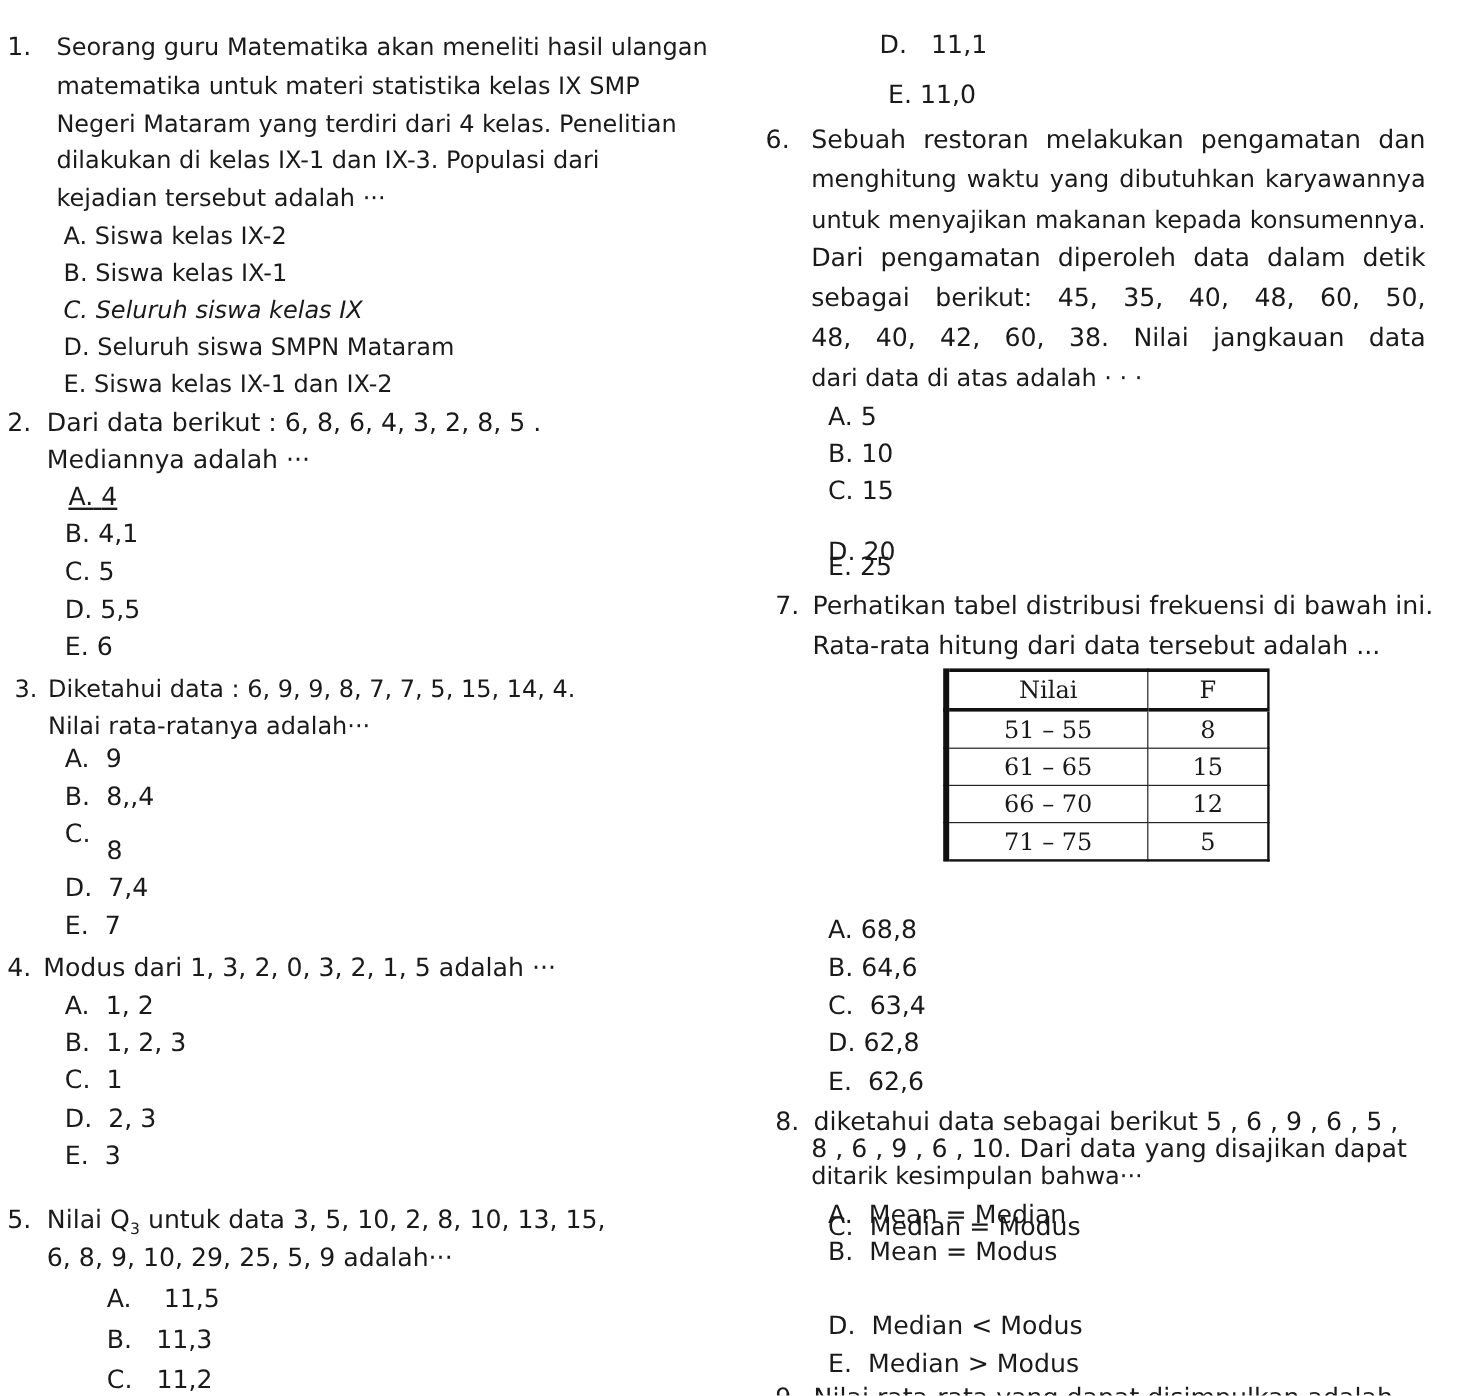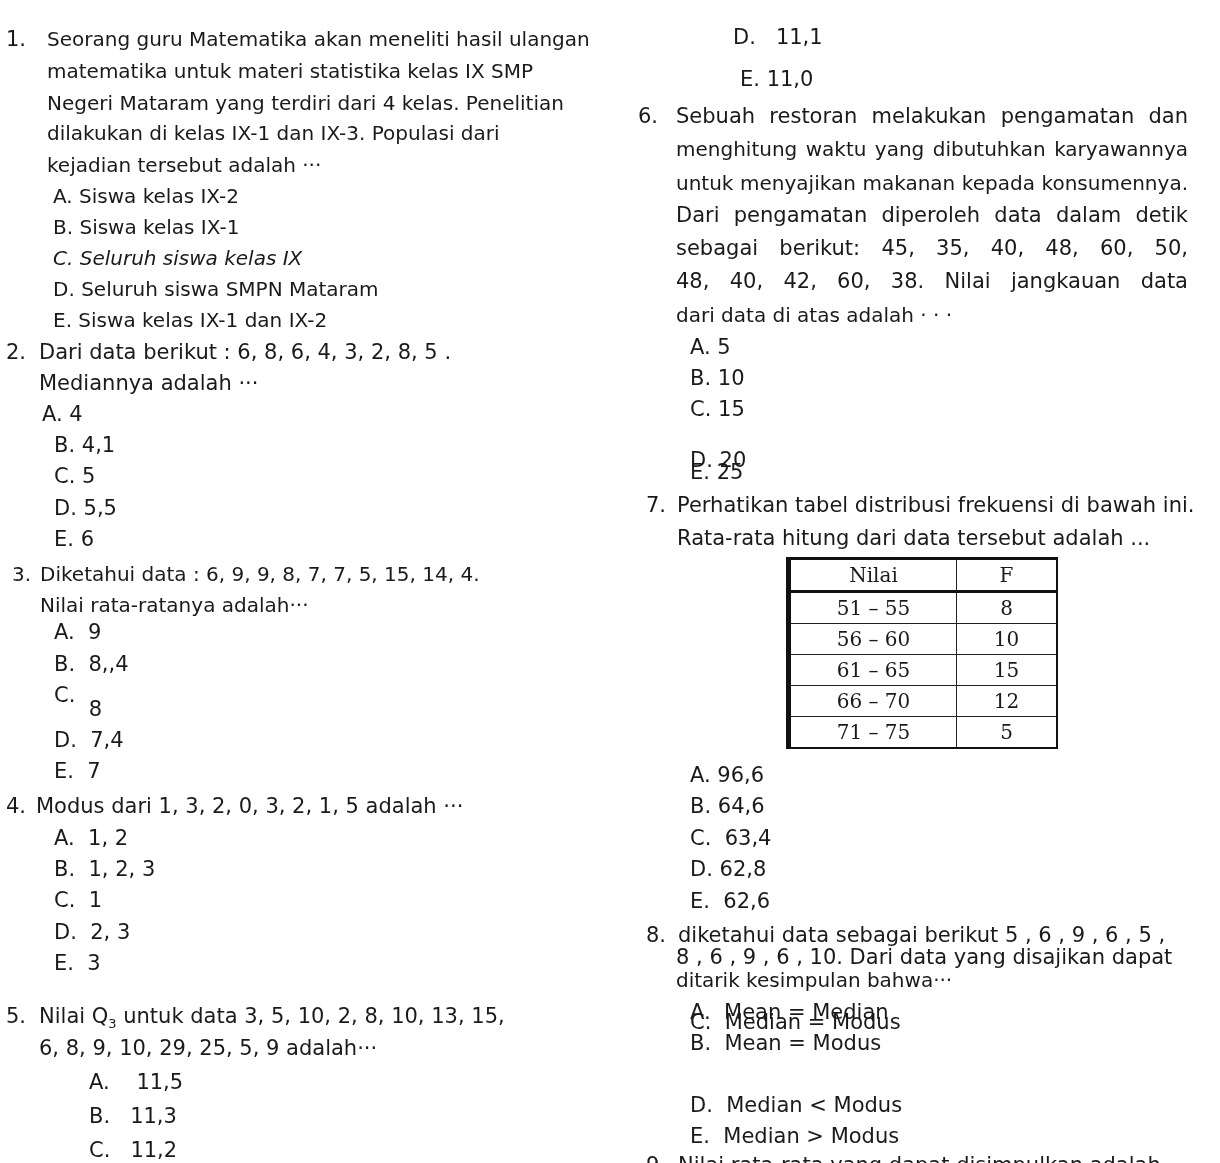--- a/index.html
+++ b/index.html
@@ -41,21 +41,21 @@
     <span class="abs opts" style="left:53px;top:243px;font-style:italic;"><span>C.</span> <span>Seluruh siswa kelas IX</span></span>
     <span class="abs opts" style="left:53px;top:274px;"><span>D.</span> <span>Seluruh siswa SMPN Mataram</span></span>
     <span class="abs opts" style="left:53px;top:305px;"><span>E.</span> <span>Siswa kelas IX-1 dan IX-2</span></span>
   </div>
 </div>
 
 <div>
   <span class="abs q" style="left:6px;top:337px;">2.</span>
   <span class="abs q" style="left:39px;top:337px;">Dari data berikut : 6, 8, 6, 4, 3, 2, 8, 5 .</span>
   <span class="abs q" style="left:39px;top:368px;">Mediannya adalah ···</span>
-  <span class="abs opt" style="left:42px;top:399px;"><span>A.</span> <span>4</span></span>
+  <span class="abs opt" style="left:57px;top:399px;text-decoration:underline;"><span>A.</span> <span>4</span></span>
   <span class="abs opt" style="left:54px;top:430px;"><span>B.</span> <span>4,1</span></span>
   <span class="abs opt" style="left:54px;top:461px;"><span>C.</span> <span>5</span></span>
   <span class="abs opt" style="left:54px;top:493px;"><span>D.</span> <span>5,5</span></span>
   <span class="abs opt" style="left:54px;top:524px;"><span>E.</span> <span>6</span></span>
 </div>
 
 <div>
   <span class="abs qs" style="left:12px;top:559px;">3.</span>
   <span class="abs qs" style="left:40px;top:559px;">Diketahui data : 6, 9, 9, 8, 7, 7, 5, 15, 14, 4.</span>
   <span class="abs qs" style="left:40px;top:590px;">Nilai rata-ratanya adalah···</span>
@@ -117,39 +117,35 @@
         <th style="width:165px;">Nilai</th>
         <th>F</th>
       </tr>
     </thead>
     <tbody>
       <tr>
         <td>51 – 55</td>
         <td>8</td>
       </tr>
       <tr>
-        <td>56 – 60</td>
-        <td>10</td>
-      </tr>
-      <tr>
         <td>61 – 65</td>
         <td>15</td>
       </tr>
       <tr>
         <td>66 – 70</td>
         <td>12</td>
       </tr>
       <tr>
         <td>71 – 75</td>
         <td>5</td>
       </tr>
     </tbody>
   </table>
 
-  <span class="abs opt" style="left:690px;top:760px;"><span>A.</span> <span>96,6</span></span>
+  <span class="abs opt" style="left:690px;top:760px;"><span>A.</span> <span>68,8</span></span>
   <span class="abs opt" style="left:690px;top:791px;"><span>B.</span> <span>64,6</span></span>
   <span class="abs opt" style="left:690px;top:823px;"><span>C.</span>&nbsp; <span>63,4</span></span>
   <span class="abs opt" style="left:690px;top:854px;"><span>D.</span> <span>62,8</span></span>
   <span class="abs opt" style="left:690px;top:886px;"><span>E.</span>&nbsp; <span>62,6</span></span>
 </div>
 
 <div>
   <span class="abs q" style="left:646px;top:920px;">8.</span>
   <span class="abs q" style="left:678px;top:920px;">diketahui data sebagai berikut 5 , 6 , 9 , 6 , 5 ,</span>
   <span class="abs q" style="left:676px;top:942px;">8 , 6 , 9 , 6 , 10. Dari data yang disajikan dapat</span>

